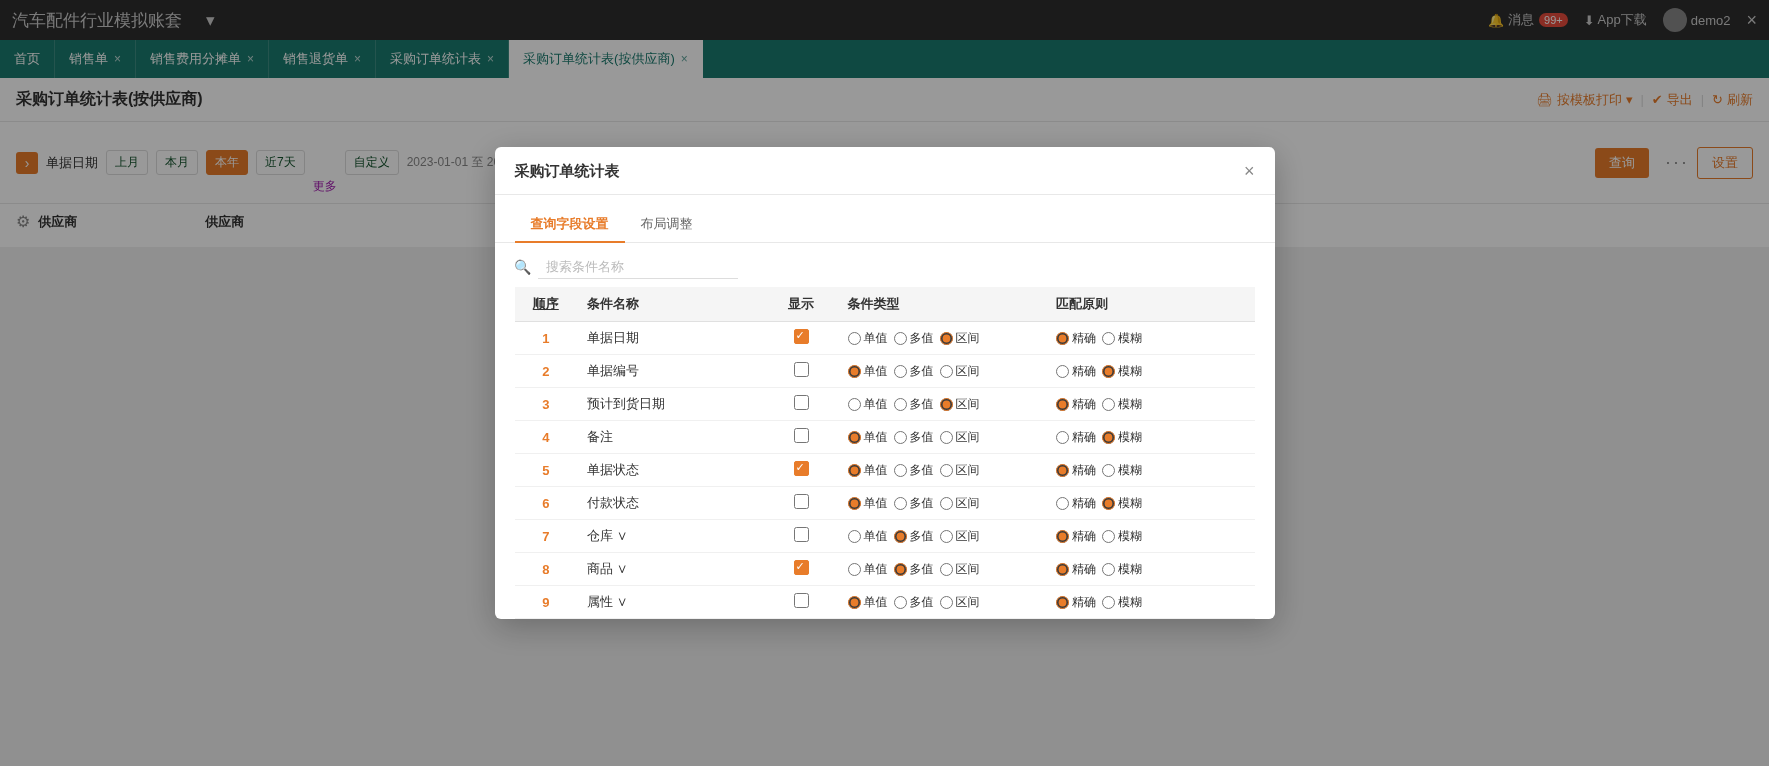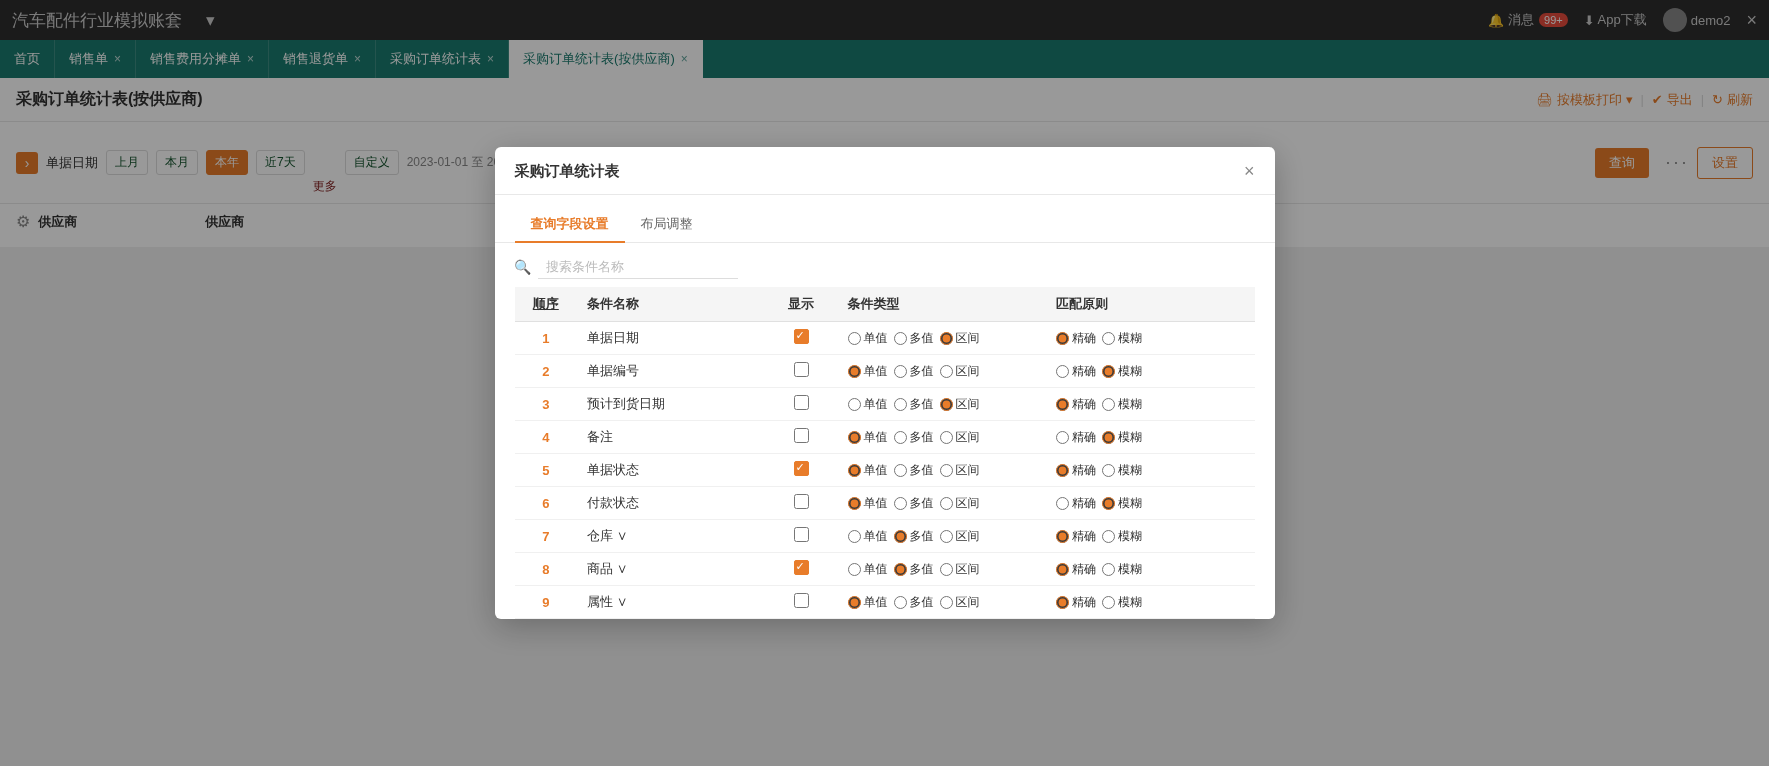--- a/index.html
+++ b/index.html
@@ -68,21 +68,21 @@
       align-items: center;
       gap: 8px;
       border-bottom: 1px solid #e8e8e8;
       flex-wrap: wrap;
     }
     .filter-expand { background: #e87c2a; color: #fff; border: none; width: 22px; height: 22px; border-radius: 3px; cursor: pointer; font-size: 14px; display: flex; align-items: center; justify-content: center; }
     .date-label { color: #333; font-size: 13px; }
     .date-btn { padding: 3px 8px; border: 1px solid #ddd; border-radius: 3px; cursor: pointer; font-size: 12px; color: #14532d; background: #fff; }
     .date-btn.active { background: #e87c2a; color: #fff; border-color: #e87c2a; }
     .date-range { color: #888; font-size: 12px; }
-    .more-btn { color: #7f1d1d; font-size: 12px; cursor: pointer; margin-top: 48px; }
+    .more-btn { color: #a21caf; font-size: 12px; cursor: pointer; margin-top: 48px; }
 
     
     .table-area {
       background: #fff;
       padding: 0 16px 8px;
     }
     .table-header-row {
       display: flex;
       align-items: center;
       padding: 8px 0;

